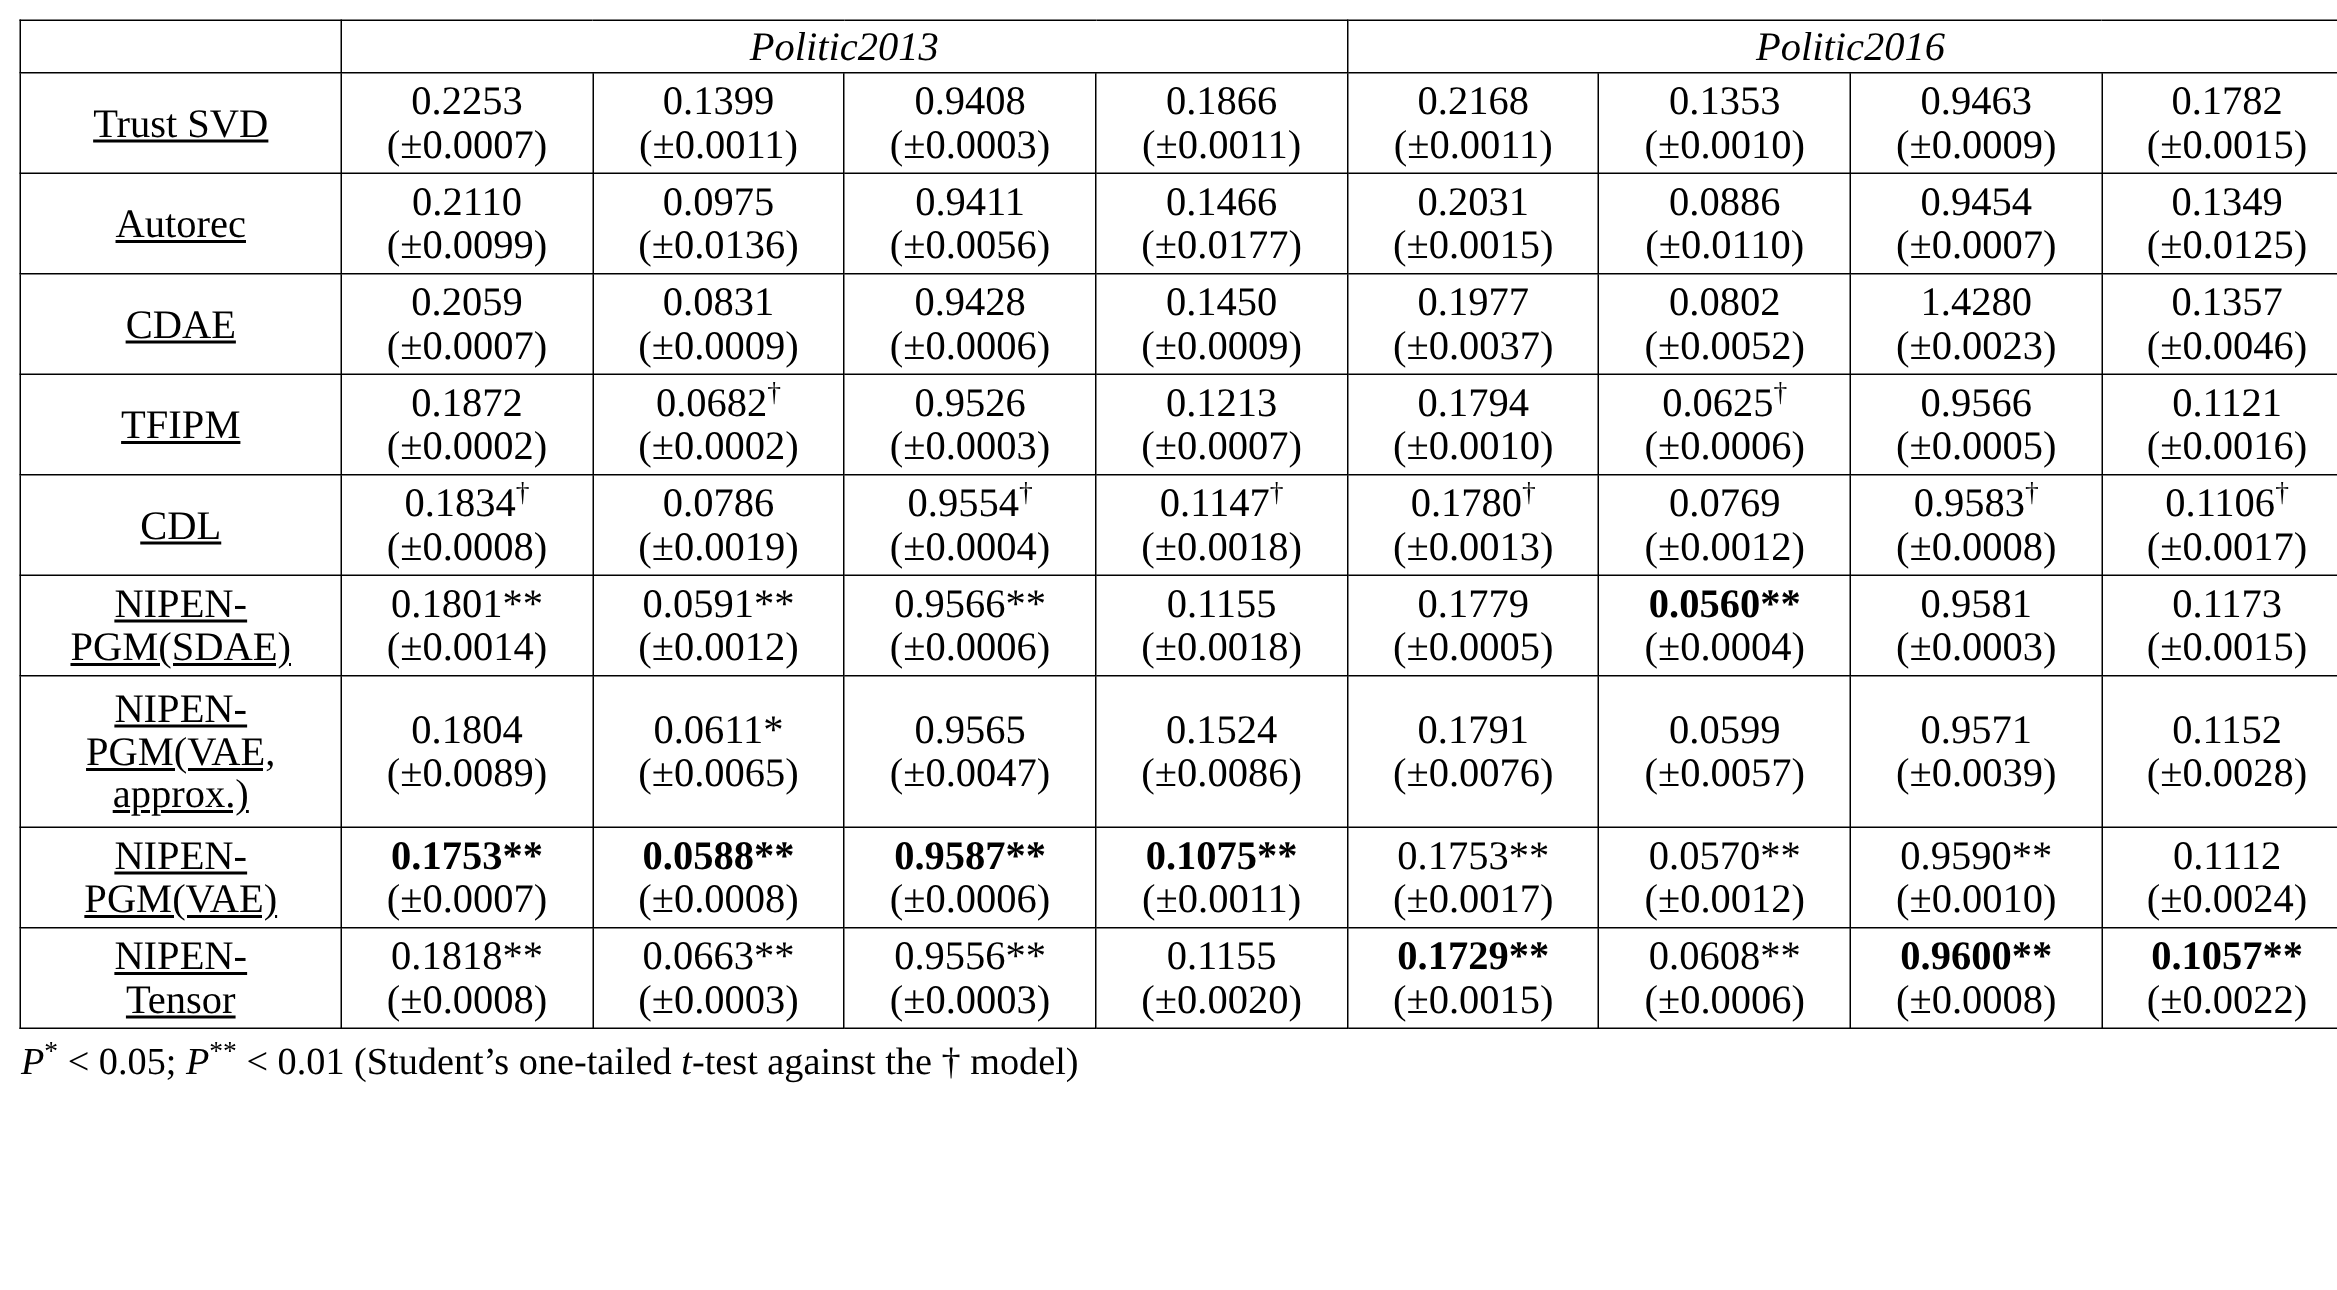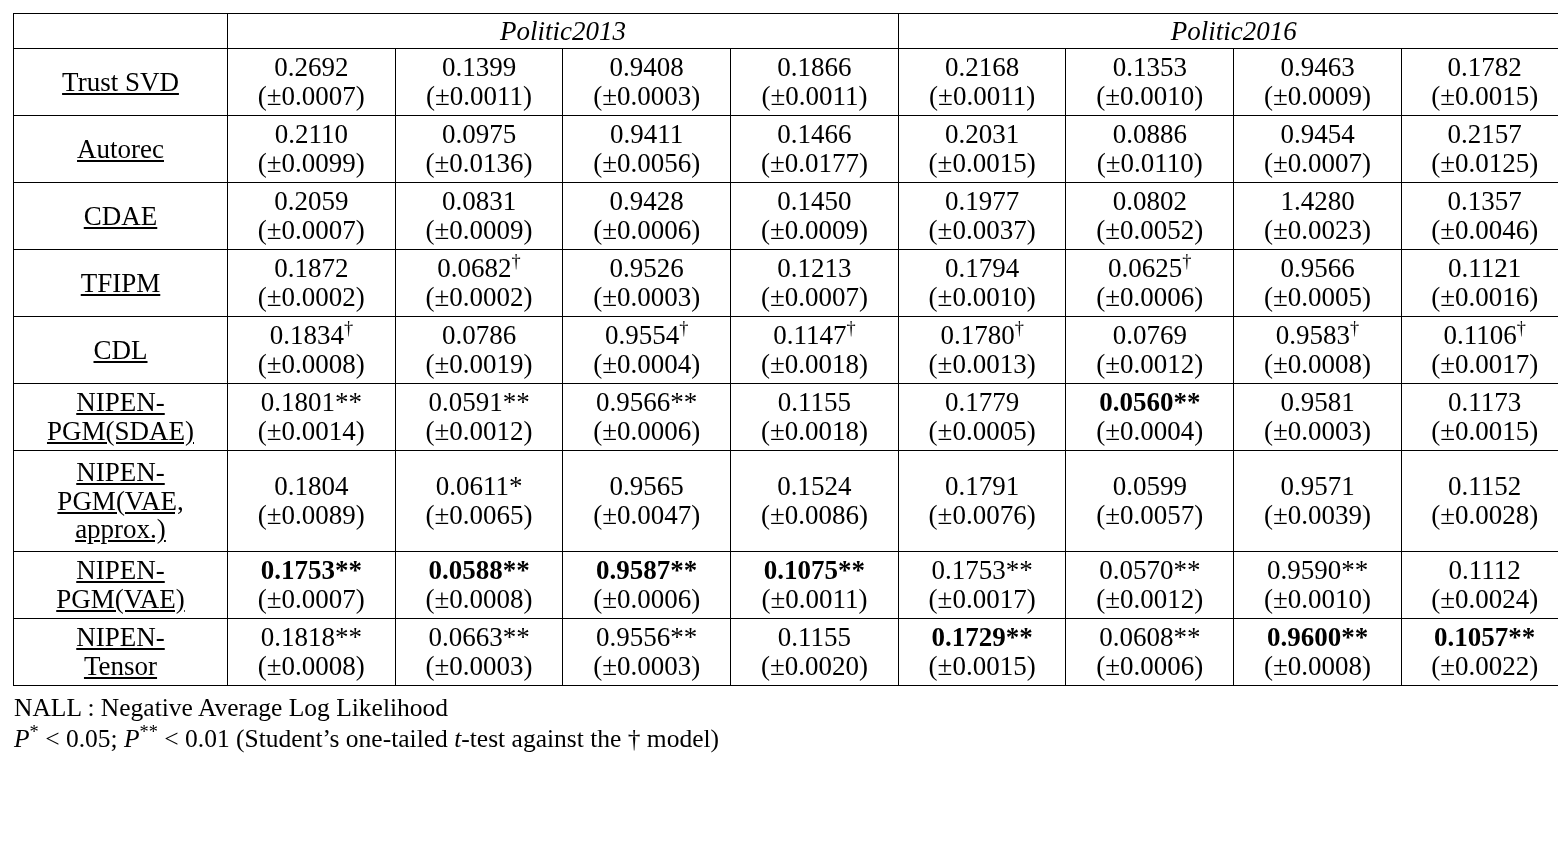--- a/index.html
+++ b/index.html
@@ -107,21 +107,21 @@
       <tr>
         <th class="grp-head blank-cell t-outer-top"></th>
         <th class="grp-head t-outer-top" colspan="4">Politic2013</th>
         <th class="grp-head t-outer-top t-right-thick" colspan="4">Politic2016</th>
       </tr>
     </thead>
     <tbody id="tbody">
         <tr class="row-r1">
           <td class="model-name">Trust SVD</td>
           <td class="value-cell">
-            <span class="val-main"><span>0.2692</span></span>
+            <span class="val-main"><span>0.2253</span></span>
             <span class="val-std">(±0.0007)</span>
           </td>
           <td class="value-cell">
             <span class="val-main"><span>0.1399</span></span>
             <span class="val-std">(±0.0011)</span>
           </td>
           <td class="value-cell">
             <span class="val-main"><span>0.9408</span></span>
             <span class="val-std">(±0.0003)</span>
           </td>
@@ -170,21 +170,21 @@
           </td>
           <td class="value-cell">
             <span class="val-main"><span>0.0886</span></span>
             <span class="val-std">(±0.0110)</span>
           </td>
           <td class="value-cell">
             <span class="val-main"><span>0.9454</span></span>
             <span class="val-std">(±0.0007)</span>
           </td>
           <td class="value-cell last-col">
-            <span class="val-main"><span>0.2157</span></span>
+            <span class="val-main"><span>0.1349</span></span>
             <span class="val-std">(±0.0125)</span>
           </td>
         </tr>
         <tr class="row-r1">
           <td class="model-name">CDAE</td>
           <td class="value-cell">
             <span class="val-main"><span>0.2059</span></span>
             <span class="val-std">(±0.0007)</span>
           </td>
           <td class="value-cell">
@@ -436,18 +436,17 @@
           </td>
           <td class="value-cell last-col">
             <span class="val-main bold"><span>0.1057</span><span>**</span></span>
             <span class="val-std">(±0.0022)</span>
           </td>
         </tr>
       </tbody>
   </table>
 
   <div class="notes">
-    <div>NALL : Negative Average Log Likelihood</div>
     <div>
       <span class="it">P</span><sup class="star">*</sup><span> &lt; 0.05; </span><span class="it">P</span><sup class="star">**</sup><span> &lt; 0.01 (Student’s one-tailed </span><span class="it">t</span><span>-test against the † model)</span>
     </div>
   </div>
 </div>
 
 </body></html>

